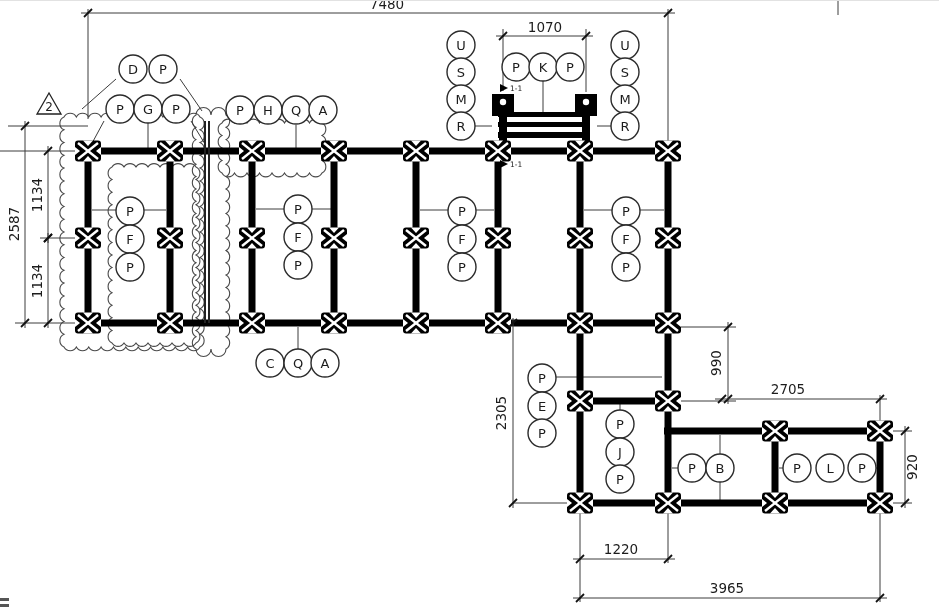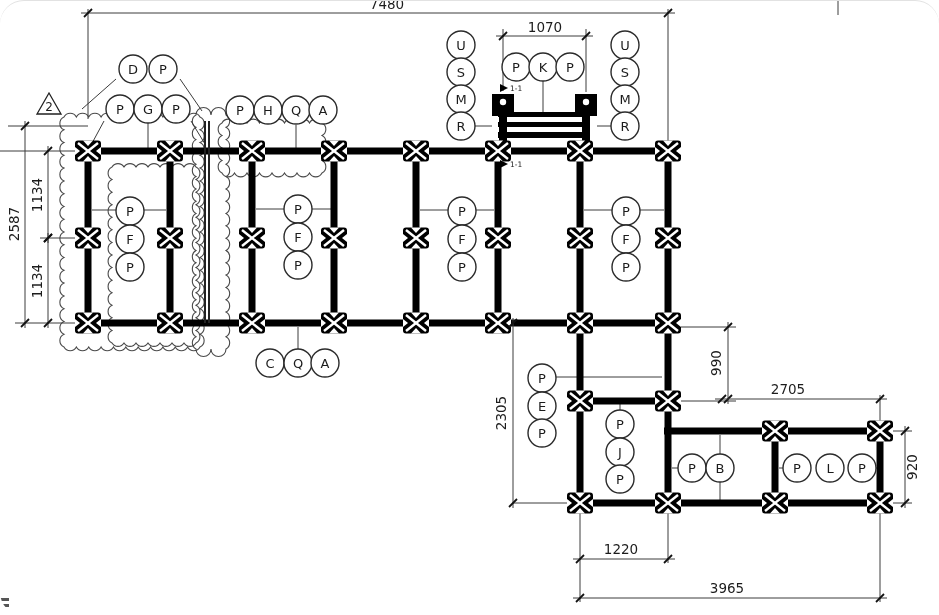--- a/index.html
+++ b/index.html
@@ -1,17 +1,17 @@
 <!DOCTYPE html>
 <html><head>
 <meta charset="utf-8">
 <style>
   html,body{margin:0;padding:0;background:#ffffff;}
   body{font-family:"DejaVu Sans","Liberation Sans",sans-serif;}
-  .sheet{position:relative;width:939px;height:615px;background:#fff;overflow:hidden;border-top:1px solid #e2e2e2;border-radius:24px;}
+  .sheet{position:relative;width:939px;height:615px;background:#fff;overflow:hidden;border-top:1px solid #e2e2e2;}
   svg{display:block;}
   svg text{font-family:"DejaVu Sans","Liberation Sans",sans-serif;fill:#1c1c1c;}
 </style>
 </head>
 <body>
 
 <div class="sheet">
   <svg width="939" height="615" xmlns="http://www.w3.org/2000/svg" viewBox="0 0 939 615">
       <path d="M 64 116 A 7 7 0 0 1 76.36363636363636 116 A 7 7 0 0 1 88.72727272727272 116 A 7 7 0 0 1 101.0909090909091 116 A 7 7 0 0 1 113.45454545454545 116 A 7 7 0 0 1 125.81818181818181 116 A 7 7 0 0 1 138.1818181818182 116 A 7 7 0 0 1 150.54545454545456 116 A 7 7 0 0 1 162.9090909090909 116 A 7 7 0 0 1 175.27272727272725 116 A 7 7 0 0 1 187.63636363636363 116 A 7 7 0 0 1 200 116 A 7 7 0 0 1 200 128.77777777777777 A 7 7 0 0 1 200 141.55555555555554 A 7 7 0 0 1 200 154.33333333333334 A 7 7 0 0 1 200 167.11111111111111 A 7 7 0 0 1 200 179.88888888888889 A 7 7 0 0 1 200 192.66666666666669 A 7 7 0 0 1 200 205.44444444444446 A 7 7 0 0 1 200 218.22222222222223 A 7 7 0 0 1 200 231 A 7 7 0 0 1 200 243.77777777777777 A 7 7 0 0 1 200 256.55555555555554 A 7 7 0 0 1 200 269.33333333333337 A 7 7 0 0 1 200 282.1111111111111 A 7 7 0 0 1 200 294.8888888888889 A 7 7 0 0 1 200 307.66666666666663 A 7 7 0 0 1 200 320.44444444444446 A 7 7 0 0 1 200 333.22222222222223 A 7 7 0 0 1 200 346 A 7 7 0 0 1 187.63636363636363 346 A 7 7 0 0 1 175.27272727272728 346 A 7 7 0 0 1 162.9090909090909 346 A 7 7 0 0 1 150.54545454545456 346 A 7 7 0 0 1 138.1818181818182 346 A 7 7 0 0 1 125.81818181818181 346 A 7 7 0 0 1 113.45454545454545 346 A 7 7 0 0 1 101.0909090909091 346 A 7 7 0 0 1 88.72727272727273 346 A 7 7 0 0 1 76.36363636363636 346 A 7 7 0 0 1 64 346 A 7 7 0 0 1 64 333.22222222222223 A 7 7 0 0 1 64 320.44444444444446 A 7 7 0 0 1 64 307.6666666666667 A 7 7 0 0 1 64 294.8888888888889 A 7 7 0 0 1 64 282.1111111111111 A 7 7 0 0 1 64 269.3333333333333 A 7 7 0 0 1 64 256.55555555555554 A 7 7 0 0 1 64 243.77777777777777 A 7 7 0 0 1 64 231 A 7 7 0 0 1 64 218.22222222222223 A 7 7 0 0 1 64 205.44444444444446 A 7 7 0 0 1 64 192.66666666666666 A 7 7 0 0 1 64 179.88888888888889 A 7 7 0 0 1 64 167.11111111111111 A 7 7 0 0 1 64 154.33333333333334 A 7 7 0 0 1 64 141.55555555555554 A 7 7 0 0 1 64 128.77777777777777 A 7 7 0 0 1 64 116 Z" fill="none" stroke="#4a4a4a" stroke-width="1.1"></path>
       <path d="M 112 166 A 7 7 0 0 1 124 166 A 7 7 0 0 1 136 166 A 7 7 0 0 1 148 166 A 7 7 0 0 1 160 166 A 7 7 0 0 1 172 166 A 7 7 0 0 1 184 166 A 7 7 0 0 1 196 166 A 7 7 0 0 1 196 178.57142857142858 A 7 7 0 0 1 196 191.14285714285714 A 7 7 0 0 1 196 203.71428571428572 A 7 7 0 0 1 196 216.28571428571428 A 7 7 0 0 1 196 228.85714285714286 A 7 7 0 0 1 196 241.42857142857144 A 7 7 0 0 1 196 254 A 7 7 0 0 1 196 266.57142857142856 A 7 7 0 0 1 196 279.1428571428571 A 7 7 0 0 1 196 291.7142857142857 A 7 7 0 0 1 196 304.2857142857143 A 7 7 0 0 1 196 316.8571428571429 A 7 7 0 0 1 196 329.42857142857144 A 7 7 0 0 1 196 342 A 7 7 0 0 1 184 342 A 7 7 0 0 1 172 342 A 7 7 0 0 1 160 342 A 7 7 0 0 1 148 342 A 7 7 0 0 1 136 342 A 7 7 0 0 1 124 342 A 7 7 0 0 1 112 342 A 7 7 0 0 1 112 329.42857142857144 A 7 7 0 0 1 112 316.85714285714283 A 7 7 0 0 1 112 304.2857142857143 A 7 7 0 0 1 112 291.7142857142857 A 7 7 0 0 1 112 279.14285714285717 A 7 7 0 0 1 112 266.57142857142856 A 7 7 0 0 1 112 254 A 7 7 0 0 1 112 241.42857142857144 A 7 7 0 0 1 112 228.85714285714286 A 7 7 0 0 1 112 216.28571428571428 A 7 7 0 0 1 112 203.71428571428572 A 7 7 0 0 1 112 191.14285714285714 A 7 7 0 0 1 112 178.57142857142858 A 7 7 0 0 1 112 166 Z" fill="none" stroke="#4a4a4a" stroke-width="1.1"></path>

